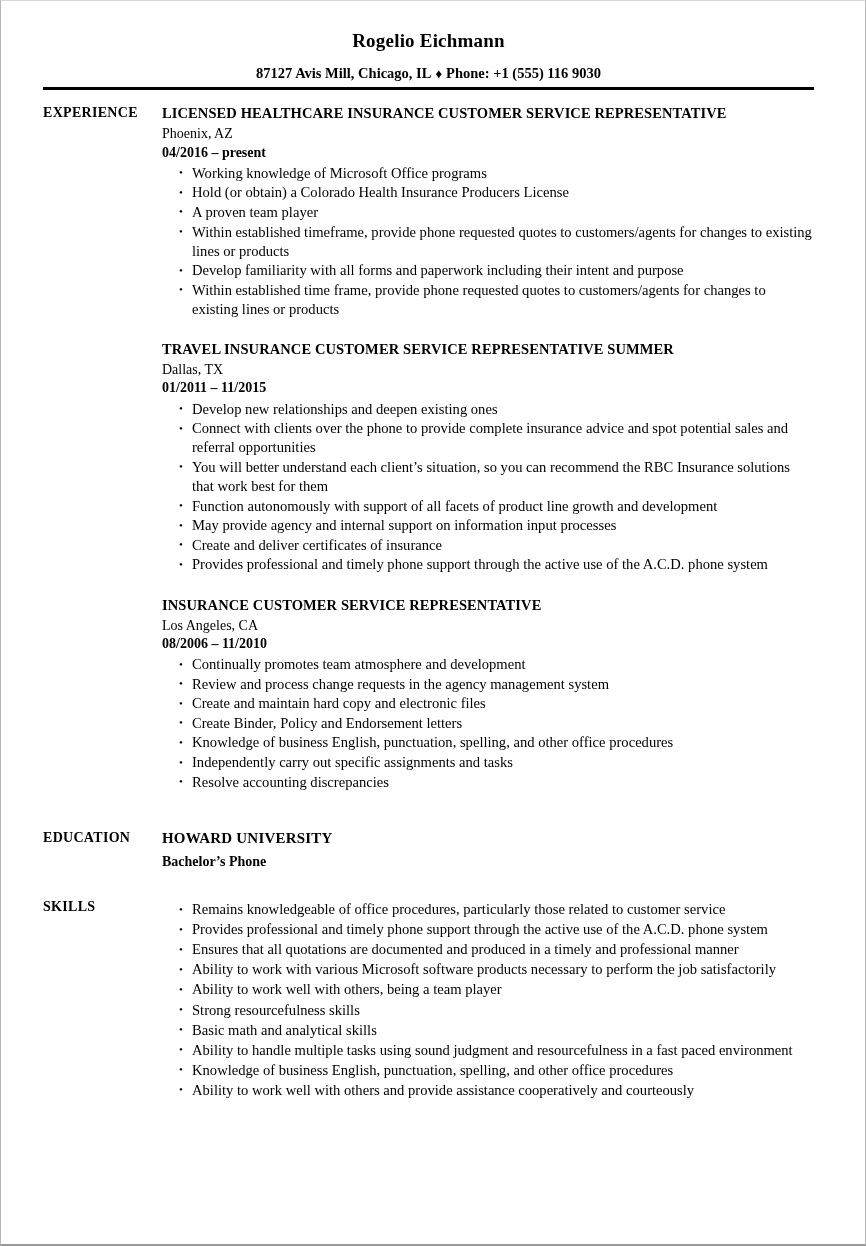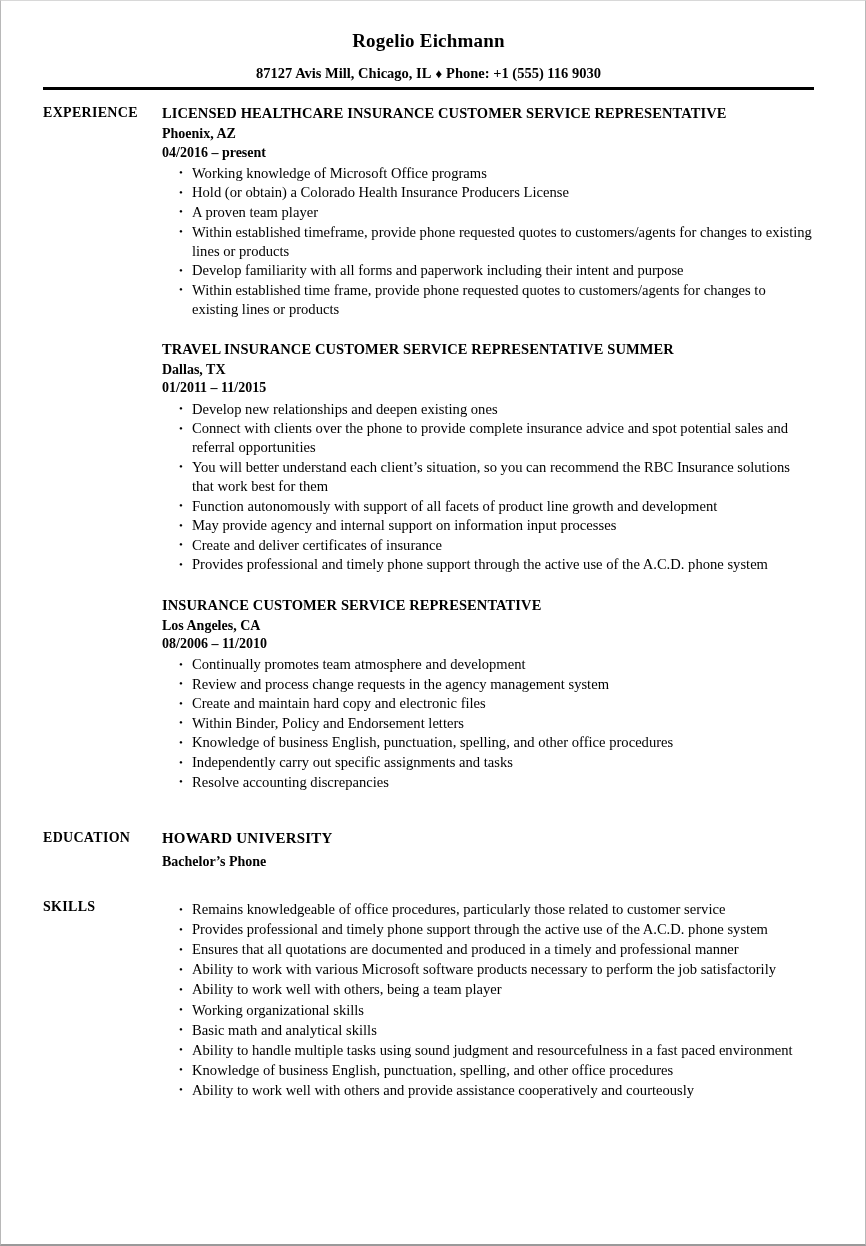--- a/index.html
+++ b/index.html
@@ -92,21 +92,21 @@
   .job + .job { margin-top: 21px; }
 
   .job-title {
     font-size: 14.5px;
     font-weight: bold;
     letter-spacing: 0.1px;
     line-height: 1.25;
   }
   .job-location {
     font-size: 14px;
-    font-weight: bold;
+    font-weight: normal;
     line-height: 1.3;
     margin-top: 3px;
   }
   .job-dates {
     font-size: 14px;
     font-weight: bold;
     line-height: 1.3;
     margin-top: 0;
   }
 
@@ -194,21 +194,21 @@
         </div>
 
         <div class="job">
           <div class="job-title">INSURANCE CUSTOMER SERVICE REPRESENTATIVE</div>
           <div class="job-location">Los Angeles, CA</div>
           <div class="job-dates">08/2006 – 11/2010</div>
           <ul class="bullets">
             <li>Continually promotes team atmosphere and development</li>
             <li>Review and process change requests in the agency management system</li>
             <li>Create and maintain hard copy and electronic files</li>
-            <li>Within Binder, Policy and Endorsement letters</li>
+            <li>Create Binder, Policy and Endorsement letters</li>
             <li>Knowledge of business English, punctuation, spelling, and other office procedures</li>
             <li>Independently carry out specific assignments and tasks</li>
             <li>Resolve accounting discrepancies</li>
           </ul>
         </div>
 
       </div>
     </div>
 
     <div class="section sec-education">
@@ -221,21 +221,21 @@
 
     <div class="section sec-skills">
       <div class="col-label">SKILLS</div>
       <div class="col-body">
         <ul class="bullets skills-list">
           <li>Remains knowledgeable of office procedures, particularly those related to customer service</li>
           <li>Provides professional and timely phone support through the active use of the A.C.D. phone system</li>
           <li>Ensures that all quotations are documented and produced in a timely and professional manner</li>
           <li>Ability to work with various Microsoft software products necessary to perform the job satisfactorily</li>
           <li>Ability to work well with others, being a team player</li>
-          <li>Working organizational skills</li>
+          <li>Strong resourcefulness skills</li>
           <li>Basic math and analytical skills</li>
           <li>Ability to handle multiple tasks using sound judgment and resourcefulness in a fast paced environment</li>
           <li>Knowledge of business English, punctuation, spelling, and other office procedures</li>
           <li>Ability to work well with others and provide assistance cooperatively and courteously</li>
         </ul>
       </div>
     </div>
 
   </div>
 </div>

